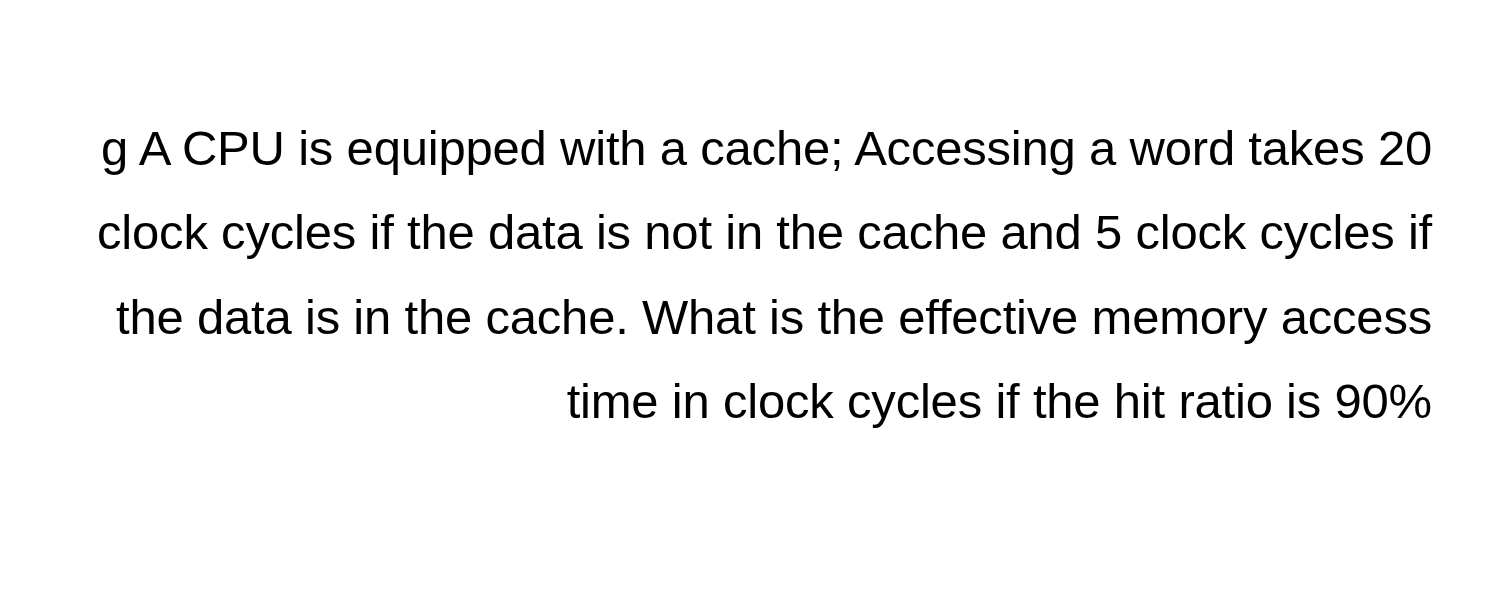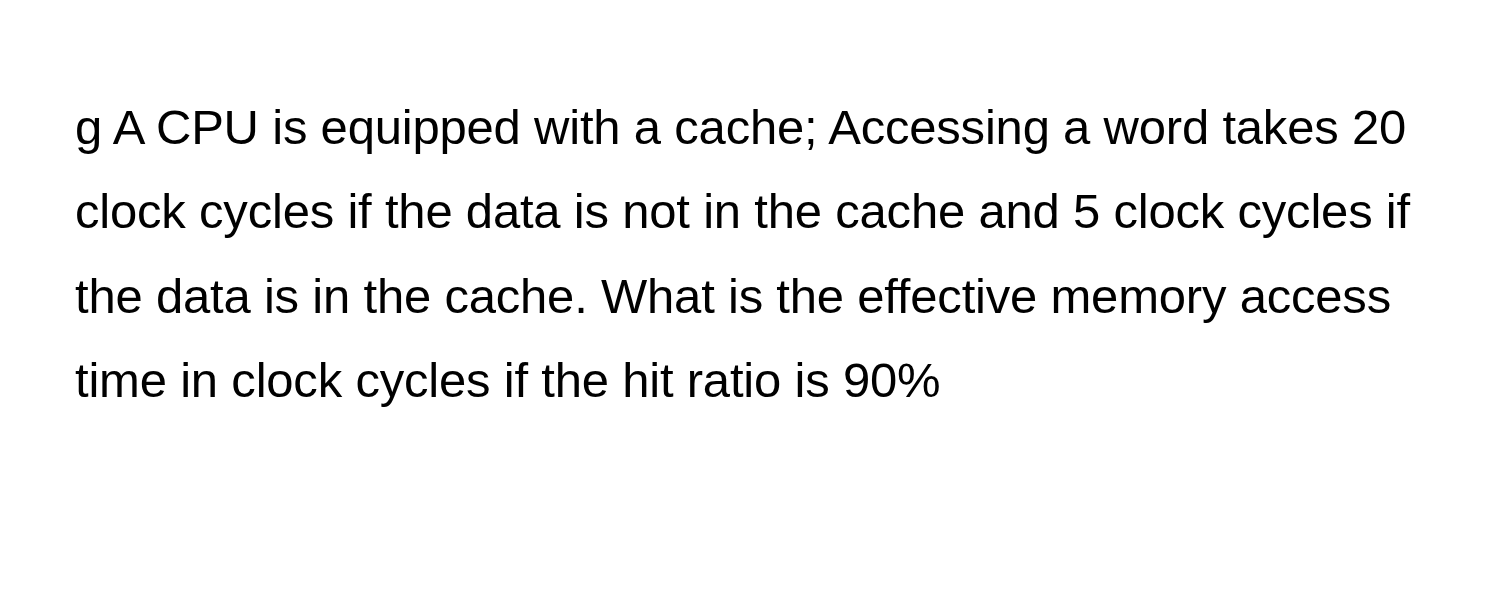--- a/index.html
+++ b/index.html
@@ -1,18 +1,19 @@
 <!DOCTYPE html>
 <html><head>
   <meta charset="utf-8">
   <style>
     * {
-      margin: 0;
+      margin: 7px;
       padding: 0;
       box-sizing: border-box;
+      text-align: right;
     }
     body {
       width: 1500px;
       height: 600px;
       background: #ffffff;
       font-family: -apple-system, BlinkMacSystemFont, "Segoe UI", Helvetica, Arial, sans-serif;
       padding: 85px 75px 0 75px;
       overflow: hidden;
     }
     .question-text {

